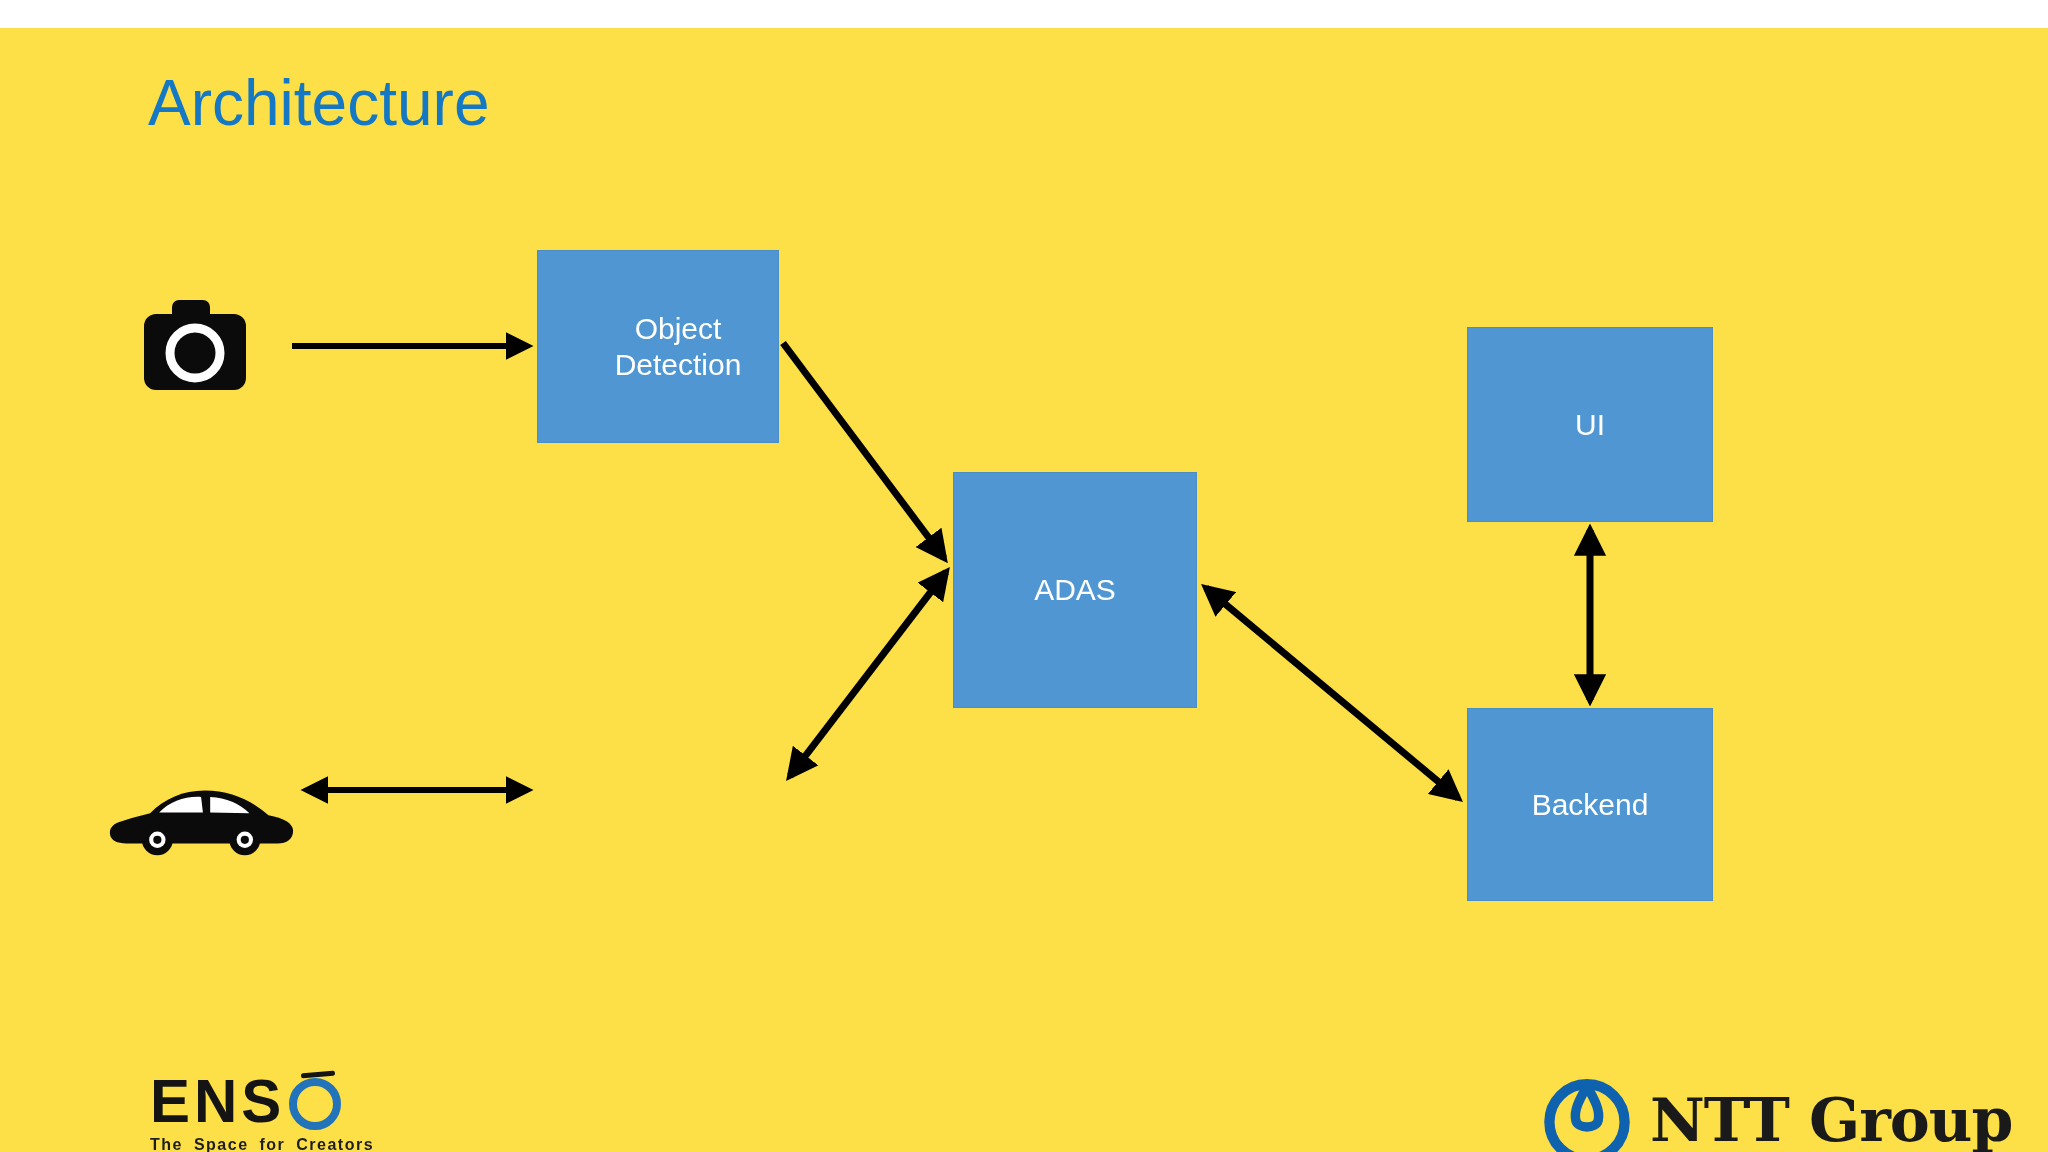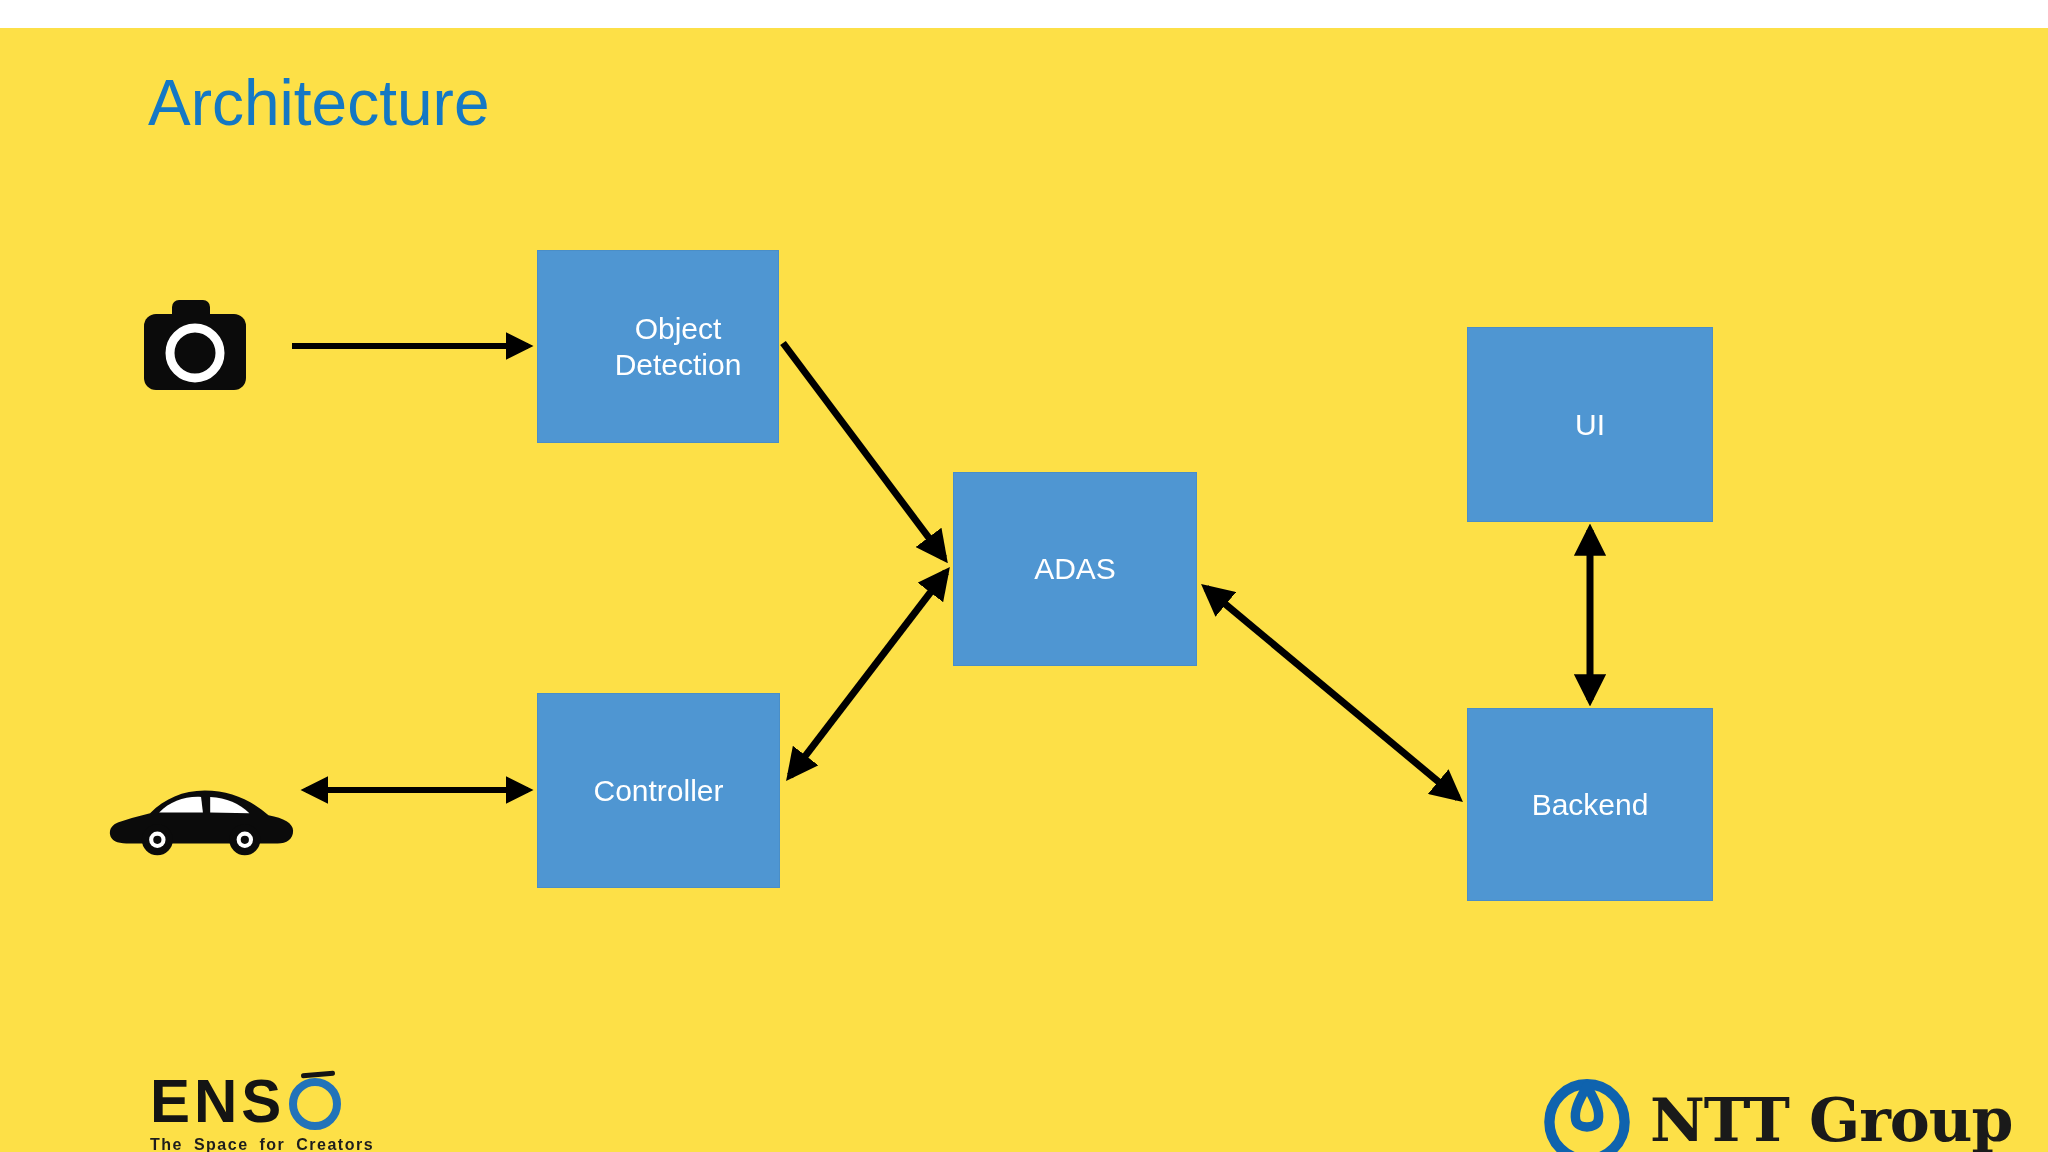--- a/index.html
+++ b/index.html
@@ -22,21 +22,21 @@
     background:#4F96D2;
     color:#ffffff;
     display:flex;align-items:center;justify-content:center;
     text-align:center;
     font-size:30px;line-height:1.2;
     border:1px solid rgba(0,0,0,0.05);
     box-sizing:border-box;
   }
   .node-object-detection{left:537px;top:222px;width:242px;height:193px;padding-left:40px;}
   .node-object-detection .node-label{max-width:170px;}
-  .node-adas{left:953px;top:444px;width:244px;height:194px;}
+  .node-adas{left:953px;top:444px;width:244px;height:236px;}
   .node-controller{left:537px;top:665px;width:243px;height:195px;}
   .node-ui{left:1467px;top:299px;width:246px;height:195px;}
   .node-backend{left:1467px;top:680px;width:246px;height:193px;}
   
   .camera-wrap{position:absolute;left:142px;top:270px;width:106px;height:96px;}
   .car-wrap{position:absolute;left:104px;top:748px;width:196px;height:82px;}
   .edges-svg{position:absolute;left:0;top:0;width:2048px;height:1152px;pointer-events:none;}
   
   .enso{position:absolute;left:150px;top:1042px;width:210px;}
   .enso-row{display:flex;align-items:flex-end;height:62px;}
@@ -99,23 +99,20 @@
       <circle cx="152" cy="70" r="4.5" fill="#0b0b0b"></circle>
     </svg>
   </div>
 
   <div class="node node-object-detection">
     <span class="node-label">Object Detection</span>
   </div>
   <div class="node node-adas">
     <span class="node-label">ADAS</span>
   </div>
-  <div class="node node-controller">
-    <span class="node-label">Controller</span>
-  </div>
   <div class="node node-ui">
     <span class="node-label">UI</span>
   </div>
   <div class="node node-backend">
     <span class="node-label">Backend</span>
   </div>
 
   <svg class="edges-svg">
     <defs>
       <marker id="ah" viewBox="0 0 10 10" refX="8" refY="5" markerWidth="4.6" markerHeight="4.6" orient="auto-start-reverse">

